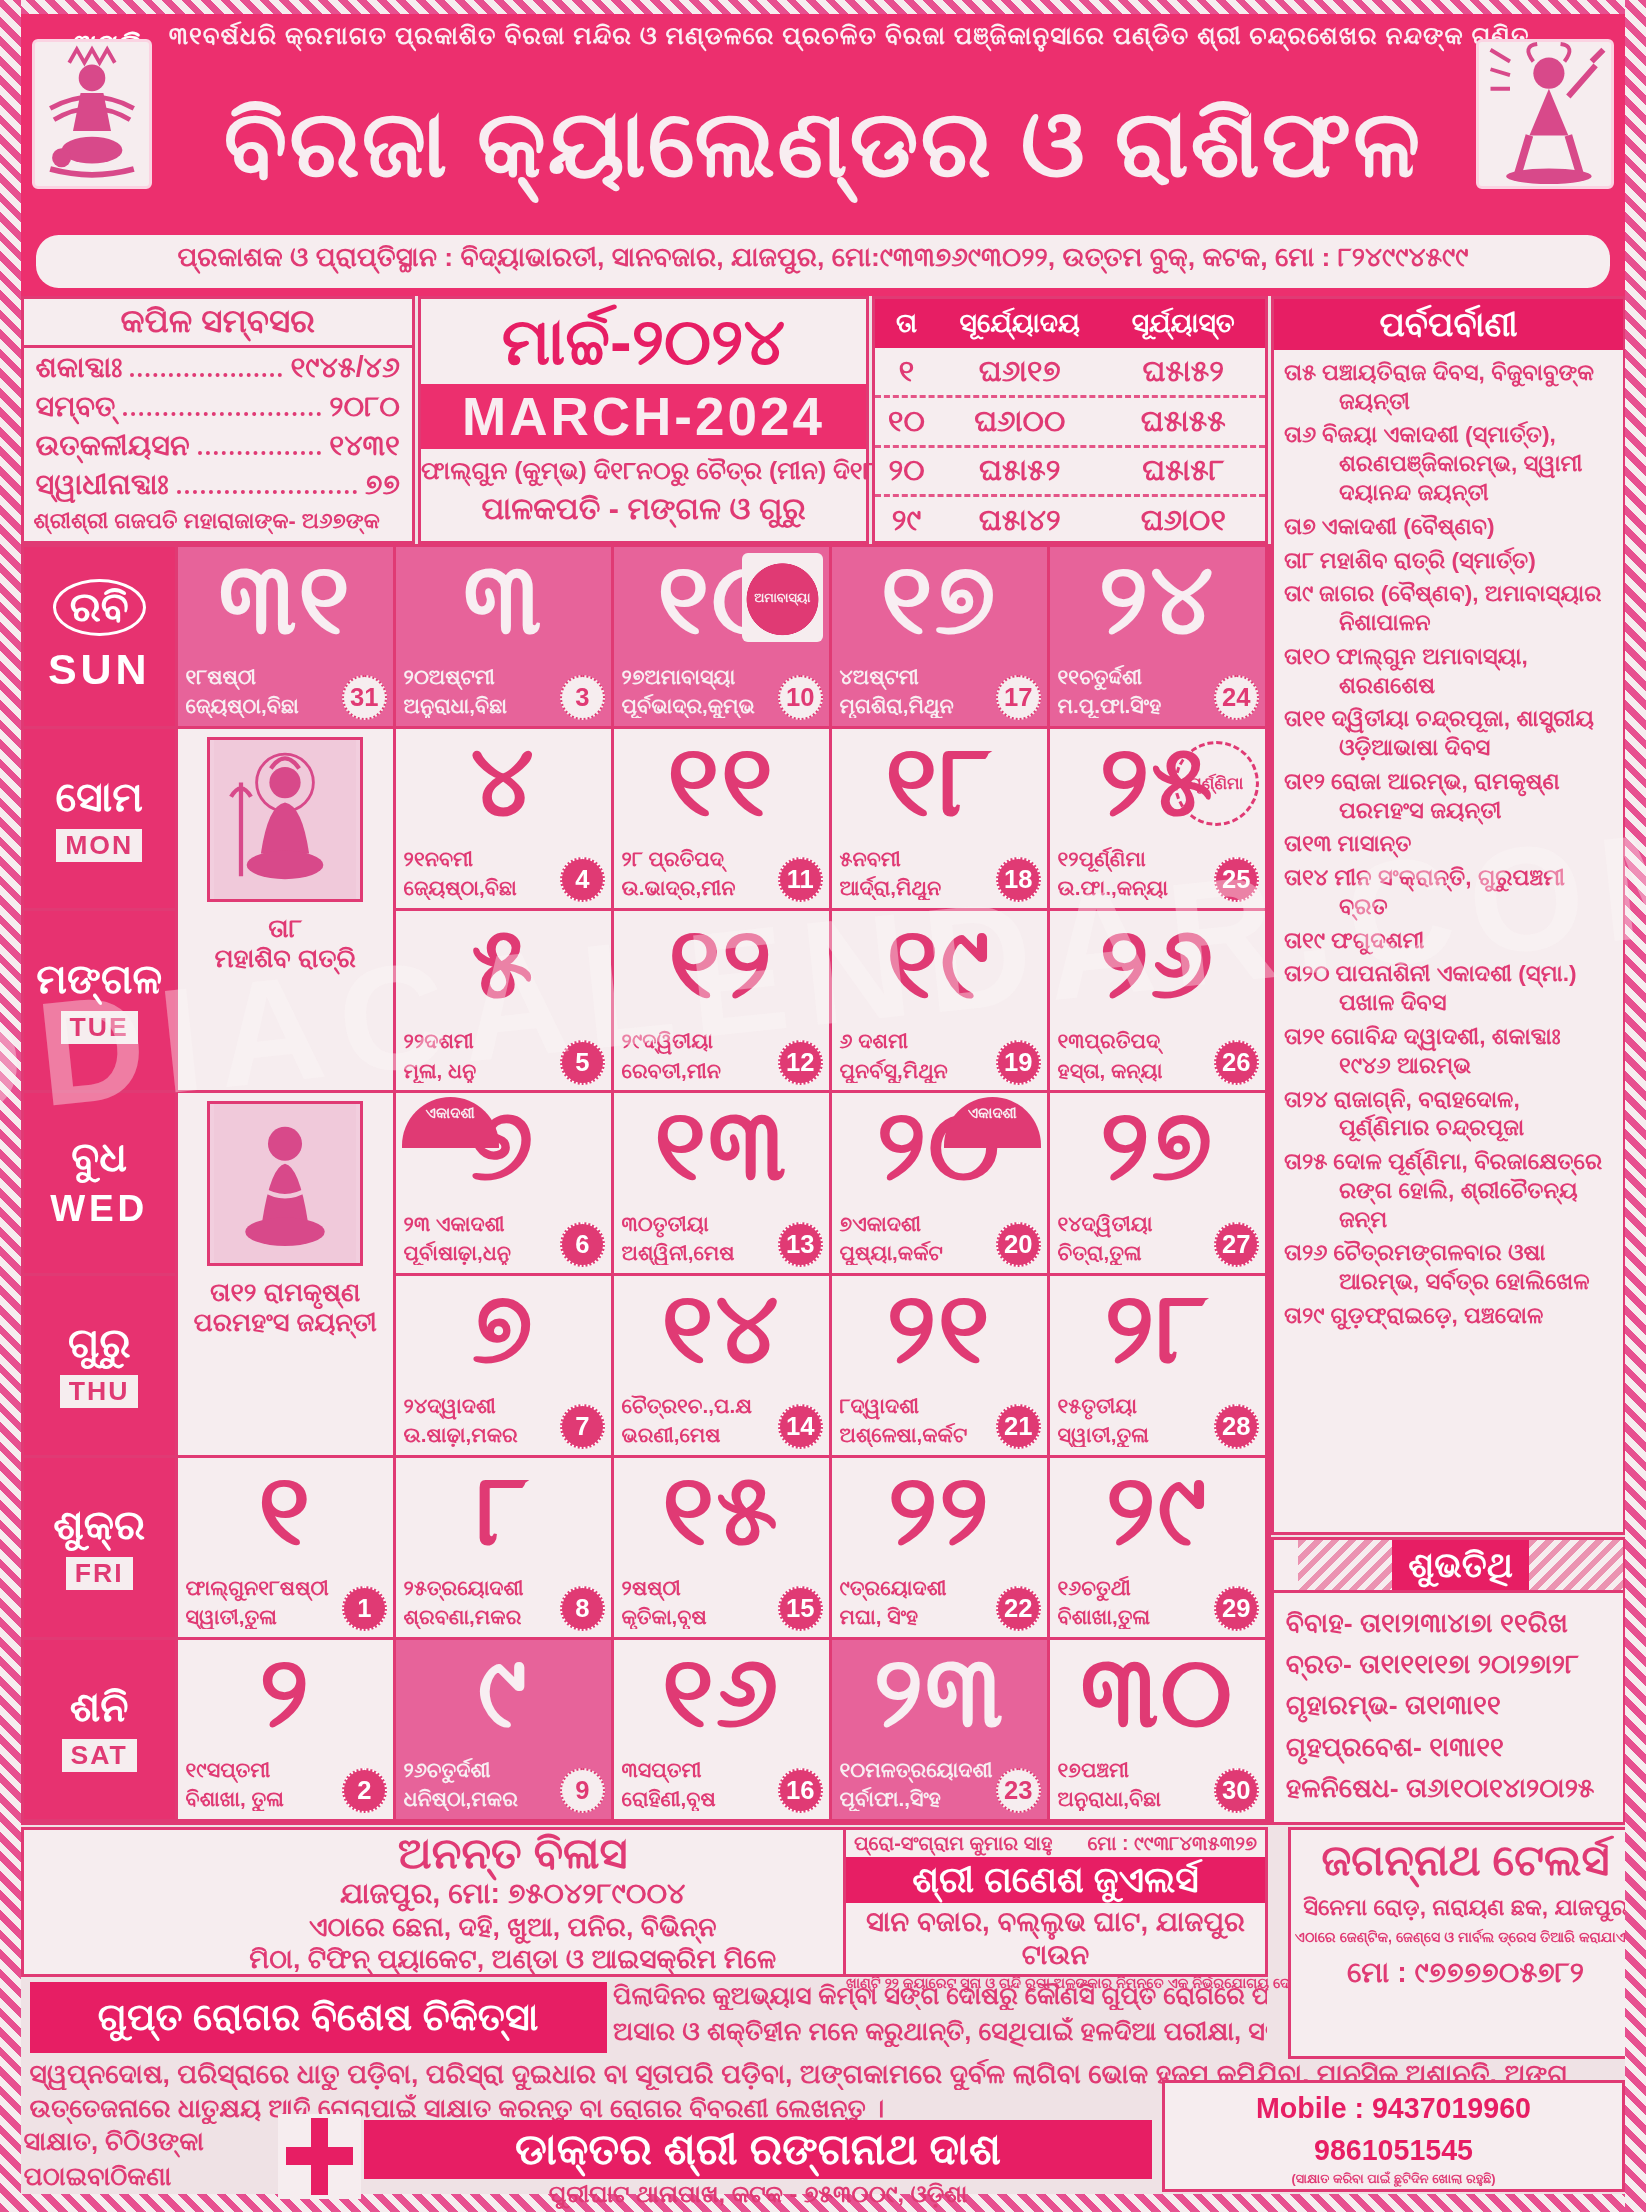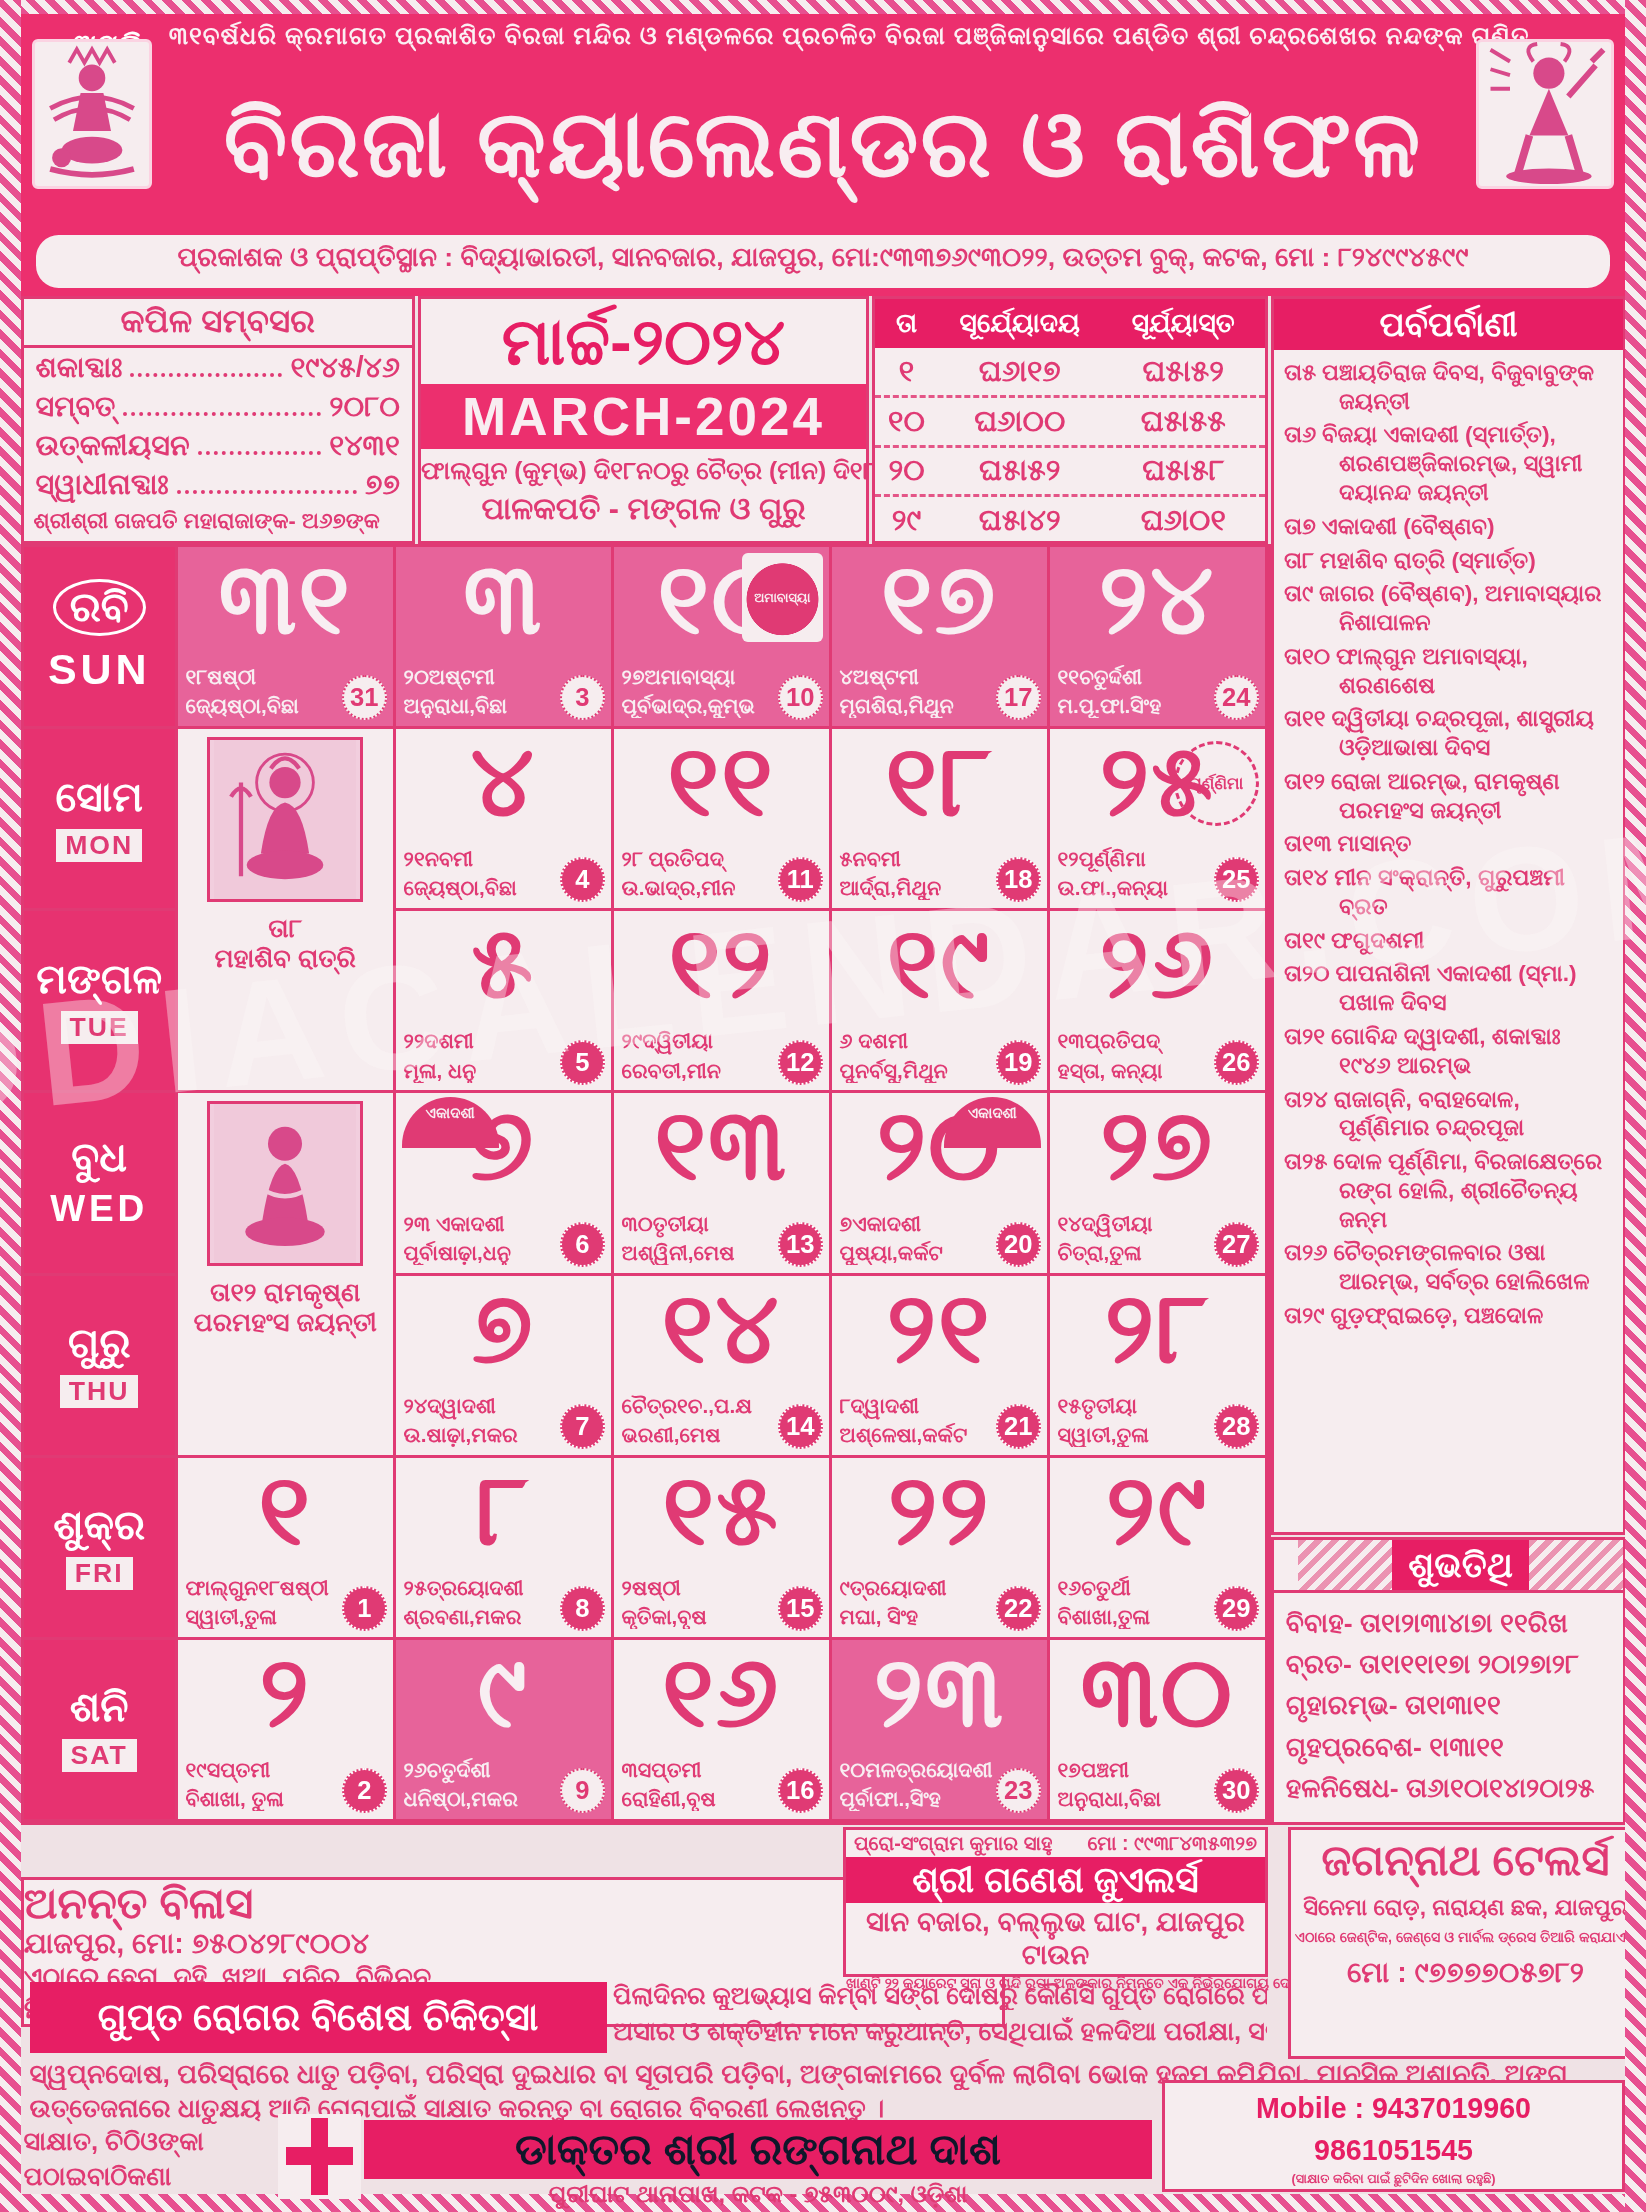--- a/index.html
+++ b/index.html
@@ -126,21 +126,21 @@
     border:3px solid var(--ink);}
   .sh-h{display:flex;align-items:stretch;height:53px;border-bottom:3px solid var(--ink);padding-left:24px;}
   .hatch{flex:1;background:repeating-linear-gradient(135deg,rgba(224,58,116,.5) 0 5.9px,var(--paper2) 5.9px 11.8px);}
   .sh-t{background:var(--ink-strong);color:#fff;font-size:35px;font-weight:800;display:flex;
     align-items:center;padding:0 15.8px;}
   .sh-list{padding:9.9px 11.8px;}
   .sh-row{font-size:26.6px;font-weight:800;color:var(--ink);line-height:1.55;white-space:nowrap;}
 
   
   .ad{position:absolute;background:var(--paper2);border:3px solid var(--ink);color:var(--ink);}
-  .ad-anant{left:20.7px;top:1877px;width:984px;height:150px;}
+  .ad-anant{left:20.7px;top:1827px;width:984px;height:150px;text-align:center;}
   .an-title{font-size:43px;font-weight:800;line-height:1.0;margin-top:2px;}
   .an-l1{font-size:28.6px;font-weight:800;margin-top:2px;}
   .an-l2,.an-l3{font-size:26.6px;font-weight:700;margin-top:1px;white-space:nowrap;}
 
   .ad-ganesh{left:843px;top:1827px;width:425px;height:150px;text-align:center;}
   .g-pro{display:flex;justify-content:space-between;font-size:19.7px;font-weight:800;padding:2px 7.9px;white-space:nowrap;}
   .g-title{background:var(--ink-strong);color:#fff;font-size:36px;font-weight:800;padding:2px 0;}
   .g-l1{font-size:27.6px;font-weight:800;margin-top:3px;}
   .g-l2{font-size:14.3px;font-weight:700;margin-top:3px;white-space:nowrap;}
 
@@ -157,21 +157,21 @@
   .p2{left:613px;top:2017px;width:654px;font-size:25.6px;}
   .p3{left:29.6px;top:2059px;width:1588px;font-size:26.6px;}
   .p4{left:29.6px;top:2094px;width:926px;font-size:25.6px;}
 
   .contact{position:absolute;left:23.6px;top:2124px;width:248px;color:var(--ink);font-size:25.6px;
     font-weight:800;line-height:1.35;z-index:7;}
   .cross{position:absolute;left:278px;top:2114px;width:83px;height:85px;background:var(--paper2);z-index:7;}
   .cross::before{content:"";position:absolute;left:32.5px;top:3.9px;width:17.7px;height:77px;background:var(--ink-strong);}
   .cross::after{content:"";position:absolute;left:7.9px;top:33px;width:67px;height:17.7px;background:var(--ink-strong);}
   .doc-banner{position:absolute;left:364px;top:2120px;width:788px;height:59px;background:var(--ink-strong);
-    color:#0f172a;font-size:43px;font-weight:800;display:flex;align-items:center;justify-content:center;z-index:7;}
+    color:#ffffff;font-size:43px;font-weight:800;display:flex;align-items:center;justify-content:center;z-index:7;}
   .doc-addr{position:absolute;left:364px;top:2181px;width:788px;text-align:center;color:var(--ink);
     font-size:23.6px;font-weight:800;z-index:8;}
   .mobile-box{position:absolute;left:1162px;top:2080px;width:463px;height:112px;background:var(--paper2);
     border:3px solid var(--ink);text-align:center;z-index:7;}
   .mb1,.mb2{font-size:28.6px;font-weight:800;color:var(--ink-strong);line-height:1.2;margin-top:8px;}
   .mb3{font-size:12.8px;font-weight:700;color:var(--ink);margin-top:3px;white-space:nowrap;}
 </style>
 </head>
 <body>
 

